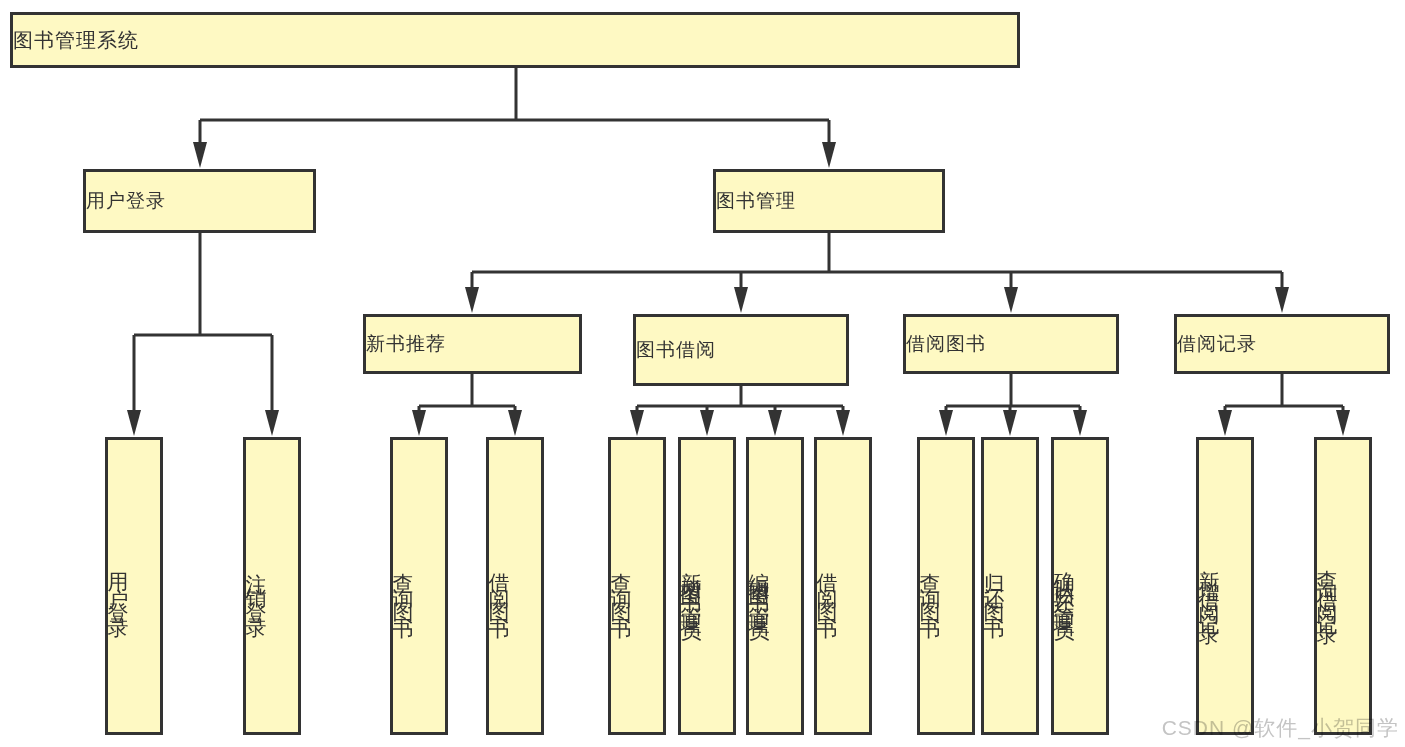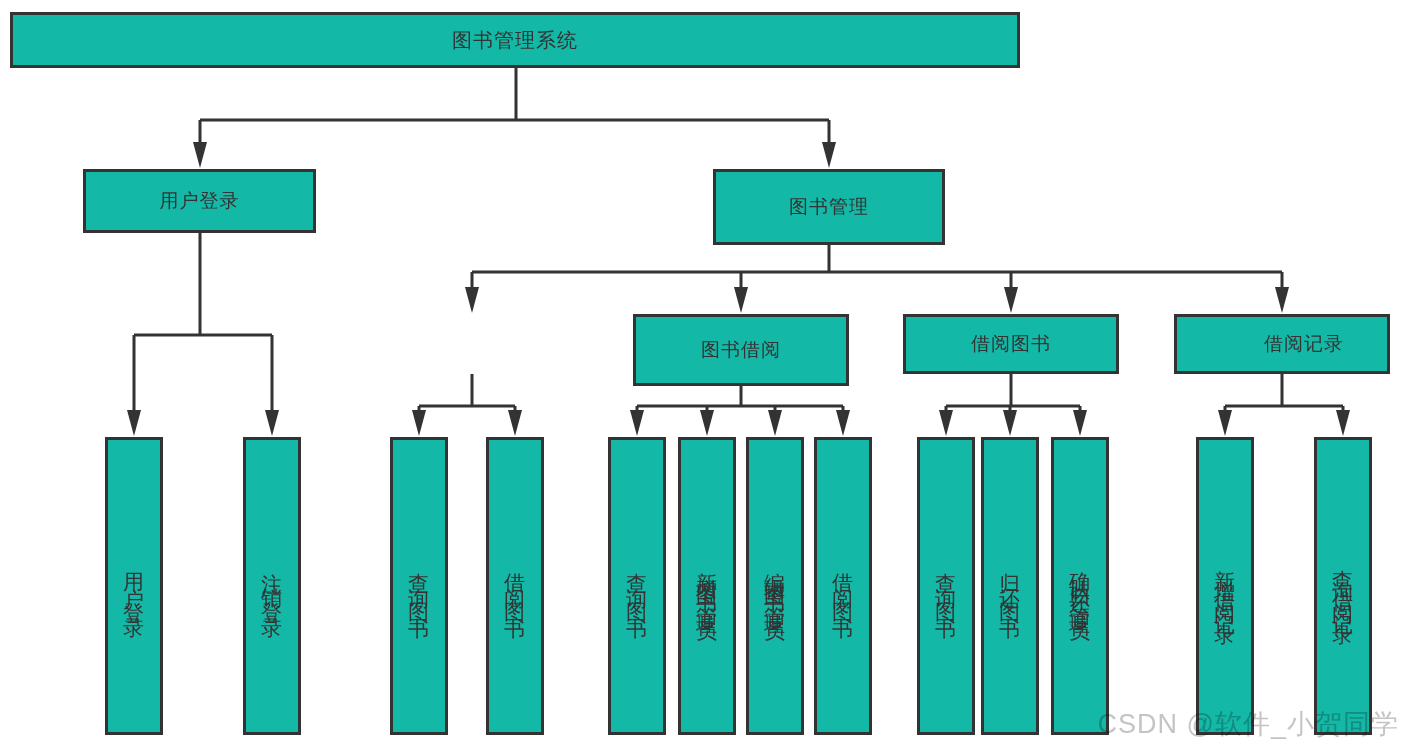--- a/index.html
+++ b/index.html
@@ -2,36 +2,36 @@
 <html><head>
 <meta charset="utf-8">
 <style>
   html,body{margin:0;padding:0;background:#ffffff;}
   .canvas{
     position:relative;width:1405px;height:747px;background:#ffffff;
     font-family:"Liberation Sans","DejaVu Sans",sans-serif;color:#333333;overflow:hidden;
   }
   .connectors{position:absolute;left:0;top:0;z-index:1;}
   .box{
-    position:absolute;box-sizing:border-box;border:3px solid #333333;background:#14b8a6;
-    display:flex;align-items:center;justify-content:center;z-index:2;
+    position:absolute;box-sizing:border-box;border:3px solid #333333;background:#fef9c3;
+    display:flex;align-items:center;z-index:2;
   }
   .root-box{left:10px;top:12px;width:1010px;height:56px;font-size:20px;}
   .h-label{letter-spacing:1px;white-space:nowrap;}
   .l2-box,.l3-box{font-size:19px;}
   .leaf-box{top:437px;width:58px;height:298px;}
   .vtext{
     writing-mode:vertical-rl;text-orientation:mixed;
     font-size:21px;line-height:1;letter-spacing:15px;white-space:nowrap;
   }
   .len6{letter-spacing:11px;}
   .len9{letter-spacing:7px;}
   .watermark{
     position:absolute;right:6px;bottom:5px;z-index:5;
-    font-size:27px;color:#c4c4c4;letter-spacing:1px;
+    font-size:21px;color:#c4c4c4;letter-spacing:1px;
     mix-blend-mode:multiply;white-space:nowrap;
   }
 </style>
 </head>
 <body>
 
 <div class="canvas">
 
   <svg class="connectors" width="1405" height="747" viewBox="0 0 1405 747" aria-hidden="true">
     <g stroke="#333333" stroke-width="3" fill="none">
@@ -73,31 +73,34 @@
     </g>
   </svg>
 
   <div class="box root-box">
     <span class="h-label">图书管理系统</span>
   </div>
 
   <div class="box l2-box" style="left:83px;top:169px;width:233px;height:64px;">
     <span class="h-label">用户登录</span>
   </div>
-  <div class="box l2-box" style="left:713px;top:169px;width:232px;height:76px;">
+  <div class="box l2-box" style="left:713px;top:169px;width:232px;height:64px;">
     <span class="h-label">图书管理</span>
   </div>
 
+  <div class="box l3-box" style="left:363px;top:314px;width:219px;height:60px;">
+    <span class="h-label">新书推荐</span>
+  </div>
   <div class="box l3-box" style="left:633px;top:314px;width:216px;height:72px;">
     <span class="h-label">图书借阅</span>
   </div>
   <div class="box l3-box" style="left:903px;top:314px;width:216px;height:60px;">
     <span class="h-label">借阅图书</span>
   </div>
-  <div class="box l3-box" style="left:1174px;top:314px;width:216px;height:60px;padding-left:44px;">
+  <div class="box l3-box" style="left:1174px;top:314px;width:216px;height:60px;">
     <span class="h-label">借阅记录</span>
   </div>
 
   <div class="box leaf-box" style="left:105px;">
     <span class="vtext">用户登录</span>
   </div>
   <div class="box leaf-box" style="left:243px;">
     <span class="vtext">注销登录</span>
   </div>
 

